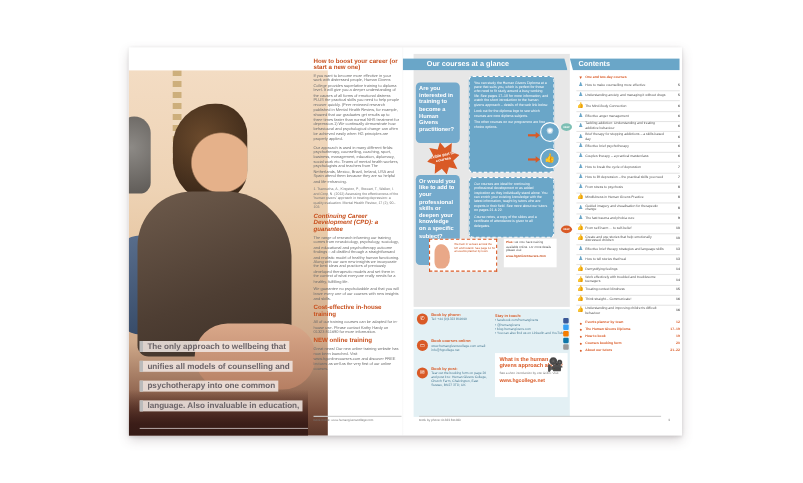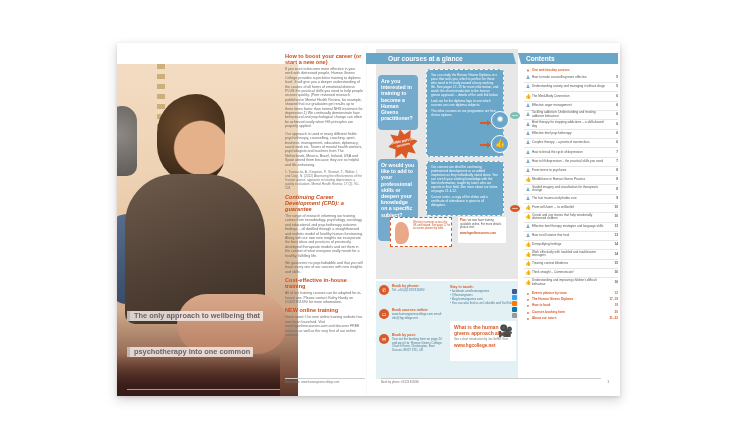--- a/index.html
+++ b/index.html
@@ -115,23 +115,23 @@
     <div class="photo">
       <div class="wall"></div>
       <div class="head-left"></div>
       <div class="head"></div>
       <div class="blue"></div>
       <div class="shirt"></div>
       <div class="arm"></div>
       <div class="bottomdark"></div>
       <div class="quote">
         <span class="line">The only approach to wellbeing that</span><br>
-        <br>
+        <span class="line">unifies all models of counselling and</span><br>
         <span class="line">psychotherapy into one common</span><br>
-        <br>
+        <span class="line">language. Also invaluable in education,</span><br>
       </div>
       <div class="photo-rule"></div>
     </div>
 
     <div class="col-left">
       <h3>How to boost your career (or start a new one)</h3>
       <p>If you want to become more effective in your work with distressed people, Human Givens College provides superlative training to diploma level. It will give you a deeper understanding of the causes of all forms of emotional distress PLUS the practical skills you need to help people recover quickly. (Peer reviewed research published in Mental Health Review, for example, showed that our graduates get results up to three times faster than normal NHS treatment for depression.1) We continually demonstrate how behavioural and psychological change can often be achieved easily when HG principles are properly applied.</p>
       <p>Our approach is used in many different fields: psychotherapy, counselling, coaching, sport, business, management, education, diplomacy, social work etc. Teams of mental health workers, psychologists and teachers from The Netherlands, Mexico, Brazil, Ireland, USA and Spain attend them because they are so helpful and life-enhancing.</p>
       <p class="fn">1. Tsaroucha, A., Kingston, P., Stewart, T., Walker, I. and Corp, N. (2012) Assessing the effectiveness of the 'human givens' approach in treating depression: a quality evaluation. Mental Health Review, 17 (2), 90–103.</p>
       <h3 class="i">Continuing Career Development (CPD): a guarantee</h3>

